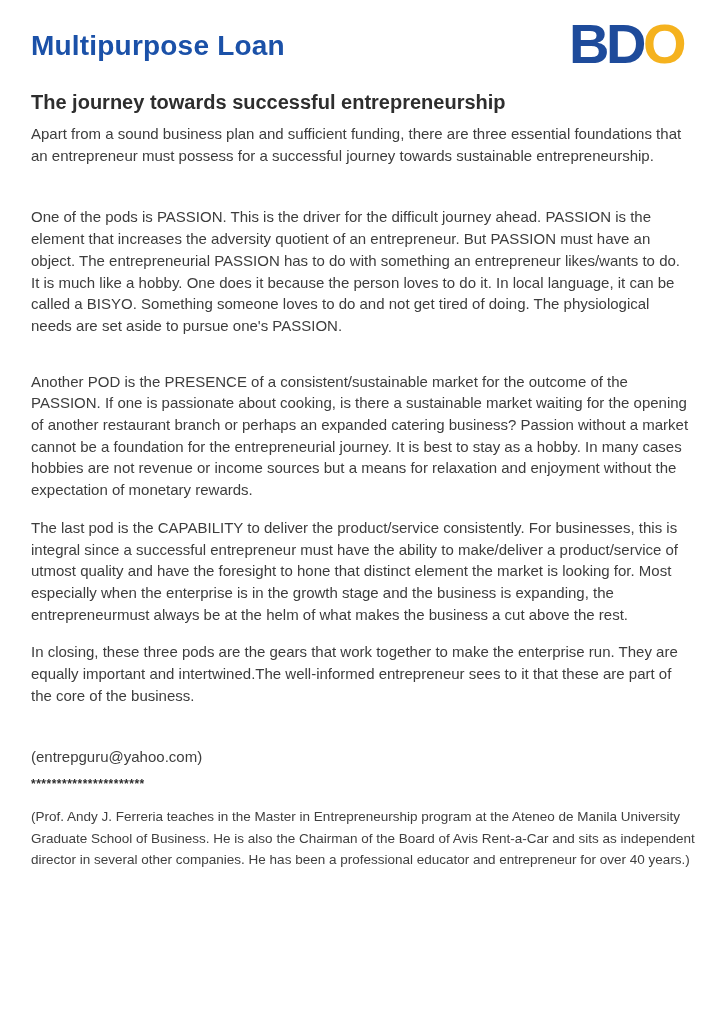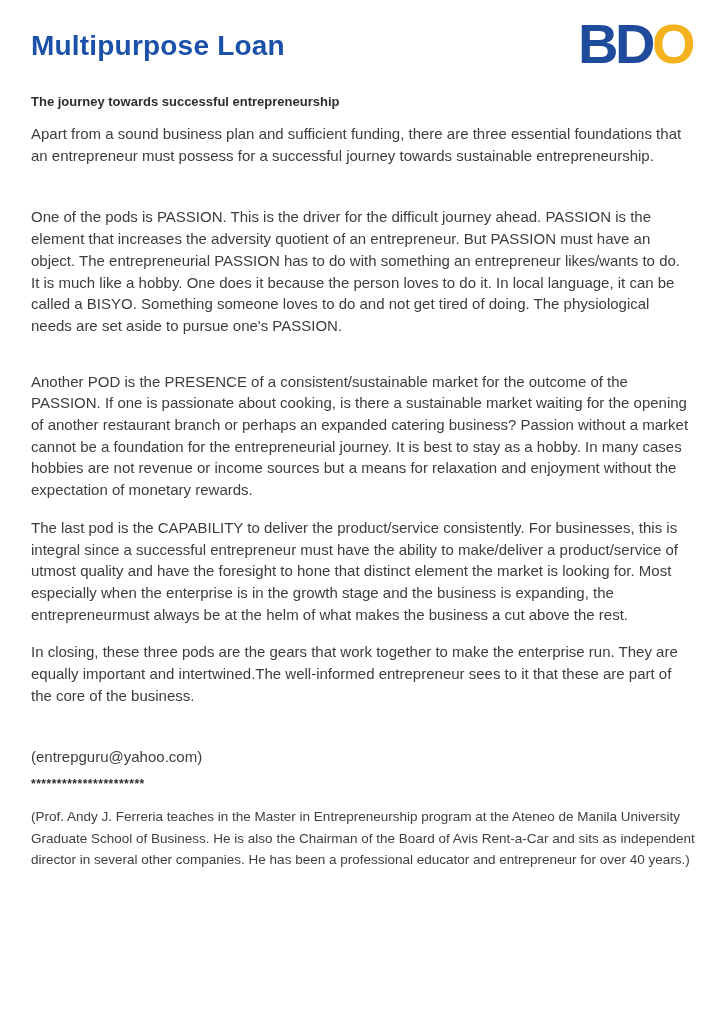--- a/index.html
+++ b/index.html
@@ -10,21 +10,21 @@
     height: 1032px;
     overflow: hidden;
     font-family: "Liberation Sans", "DejaVu Sans", sans-serif;
   }
   .page {
     position: relative;
     width: 724px;
     height: 1032px;
     background: #ffffff;
     box-sizing: border-box;
-    padding: 30px 30px 0 31px;
+    padding: 30px 39px 0 31px;
   }
   .header {
     display: flex;
     justify-content: space-between;
     align-items: flex-start;
     width: 100%;
   }
   .page-title {
     margin: 0;
     font-size: 28px;
@@ -42,21 +42,21 @@
     margin-right: 2px;
     white-space: nowrap;
   }
   .logo .bd { color: #1E4B9B; }
   .logo .o  { color: #F5B21E; }
   .content {
     width: 660px;
   }
   .article-heading {
     margin: 30px 0 0 0;
-    font-size: 13px;
+    font-size: 20px;
     line-height: 20px;
     font-weight: 700;
     color: #2E2E2E;
   }
   .byline {
     margin: 10px 0 0 0;
     font-size: 15px;
     line-height: 20px;
     color: #3D3D3D;
   }

